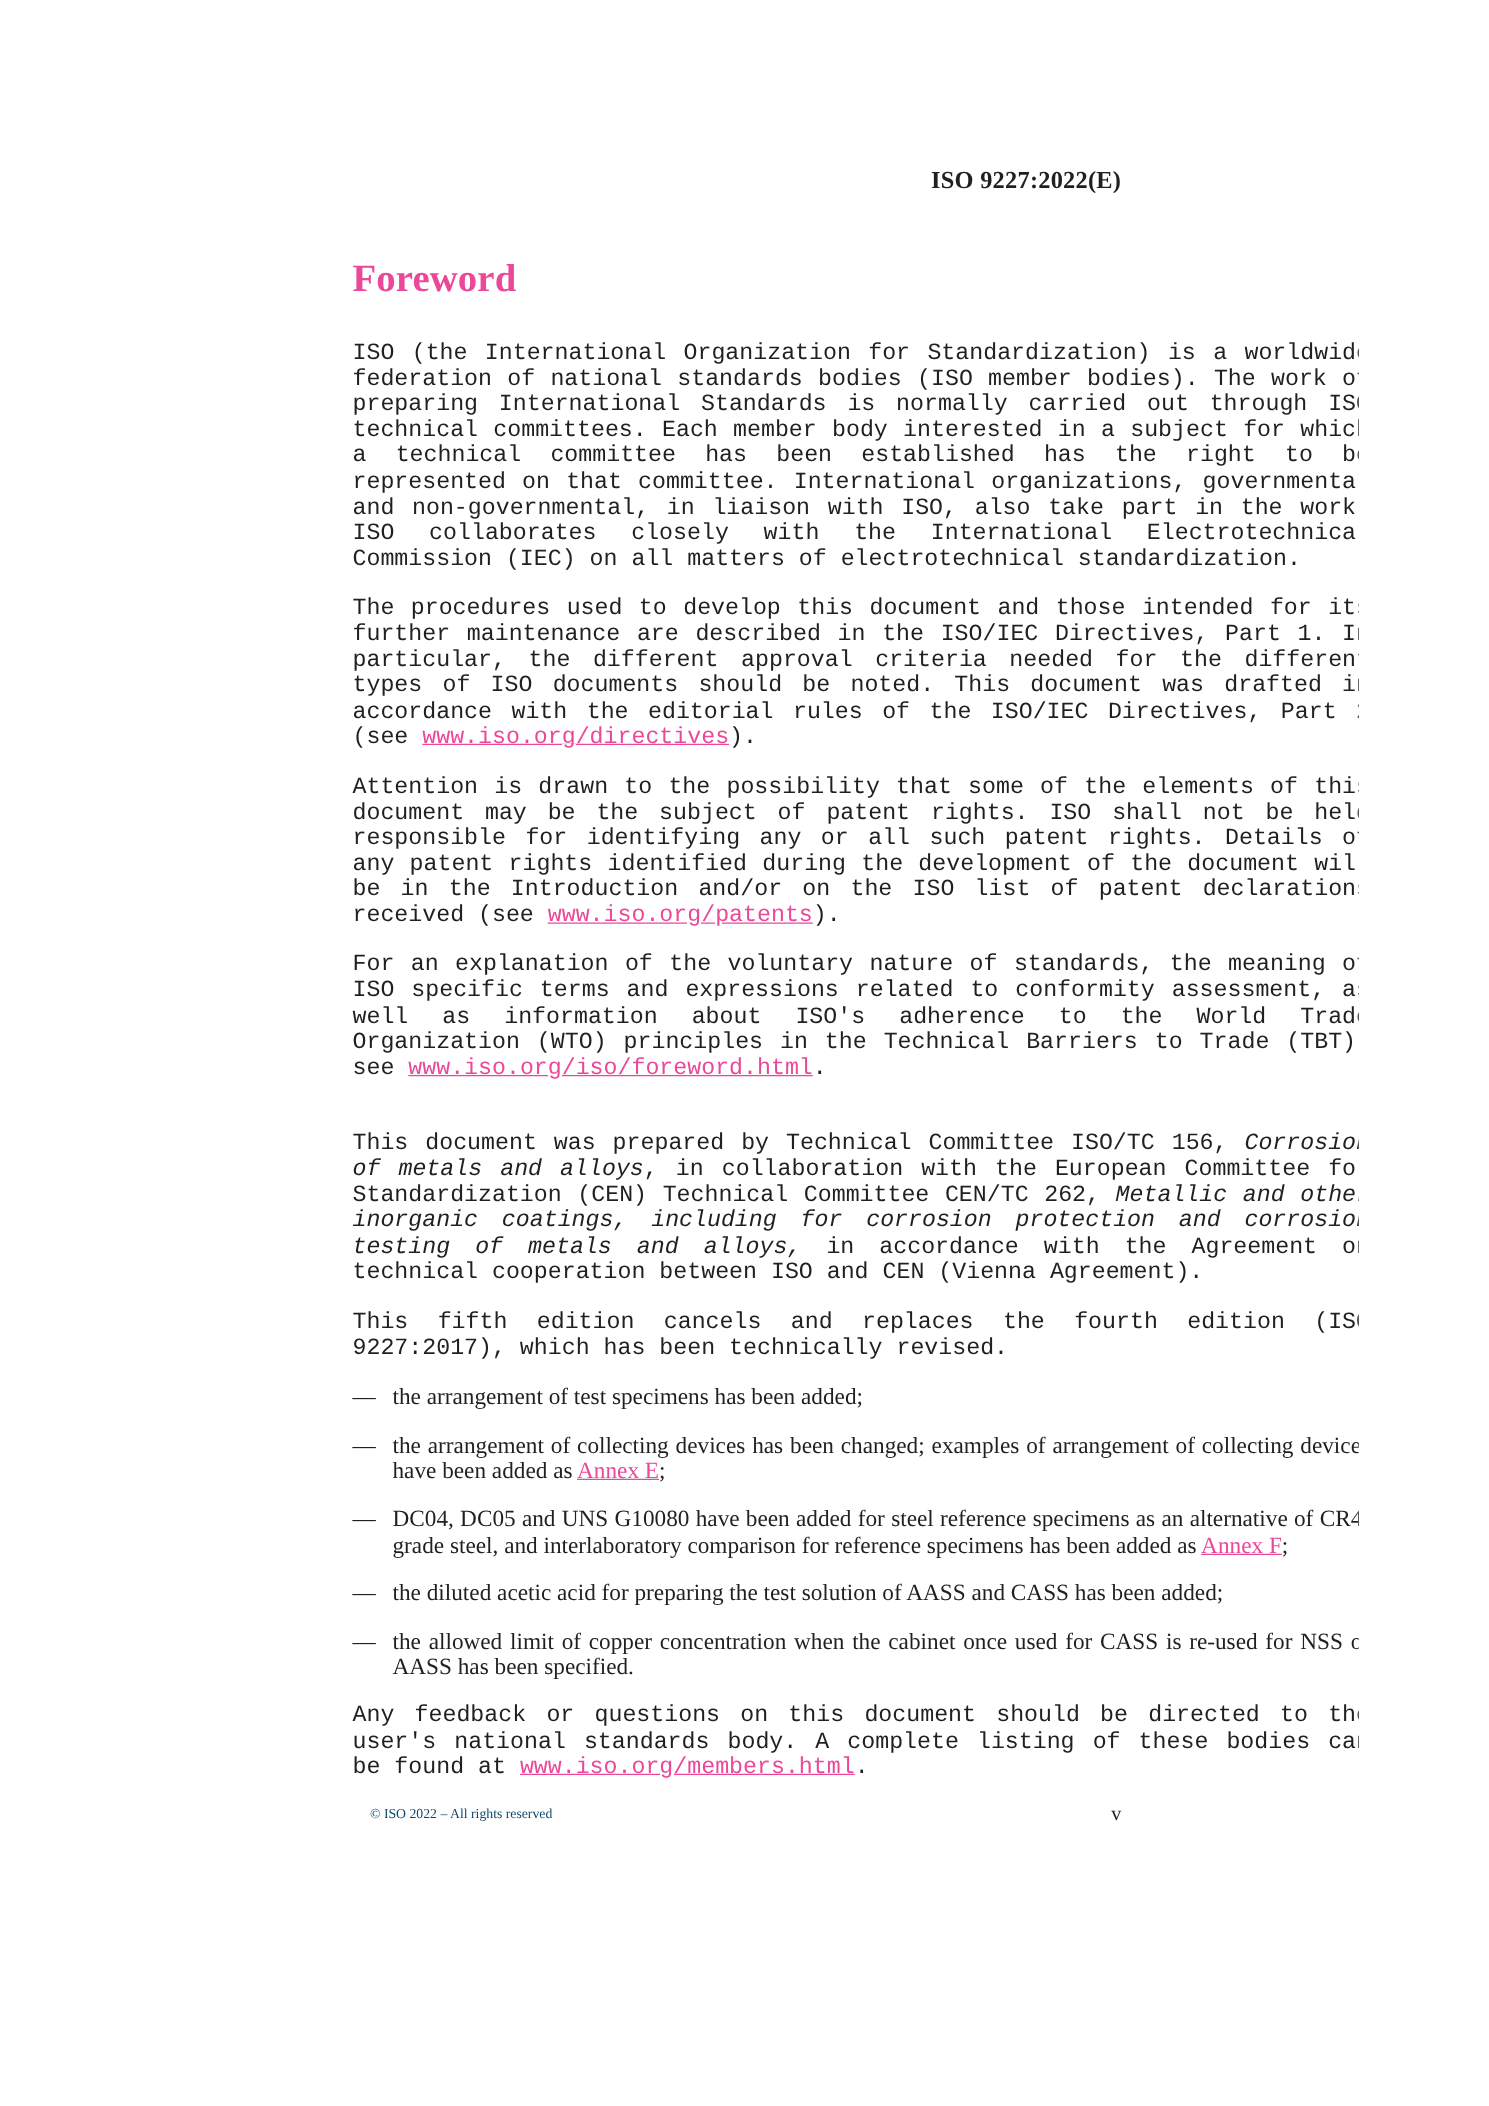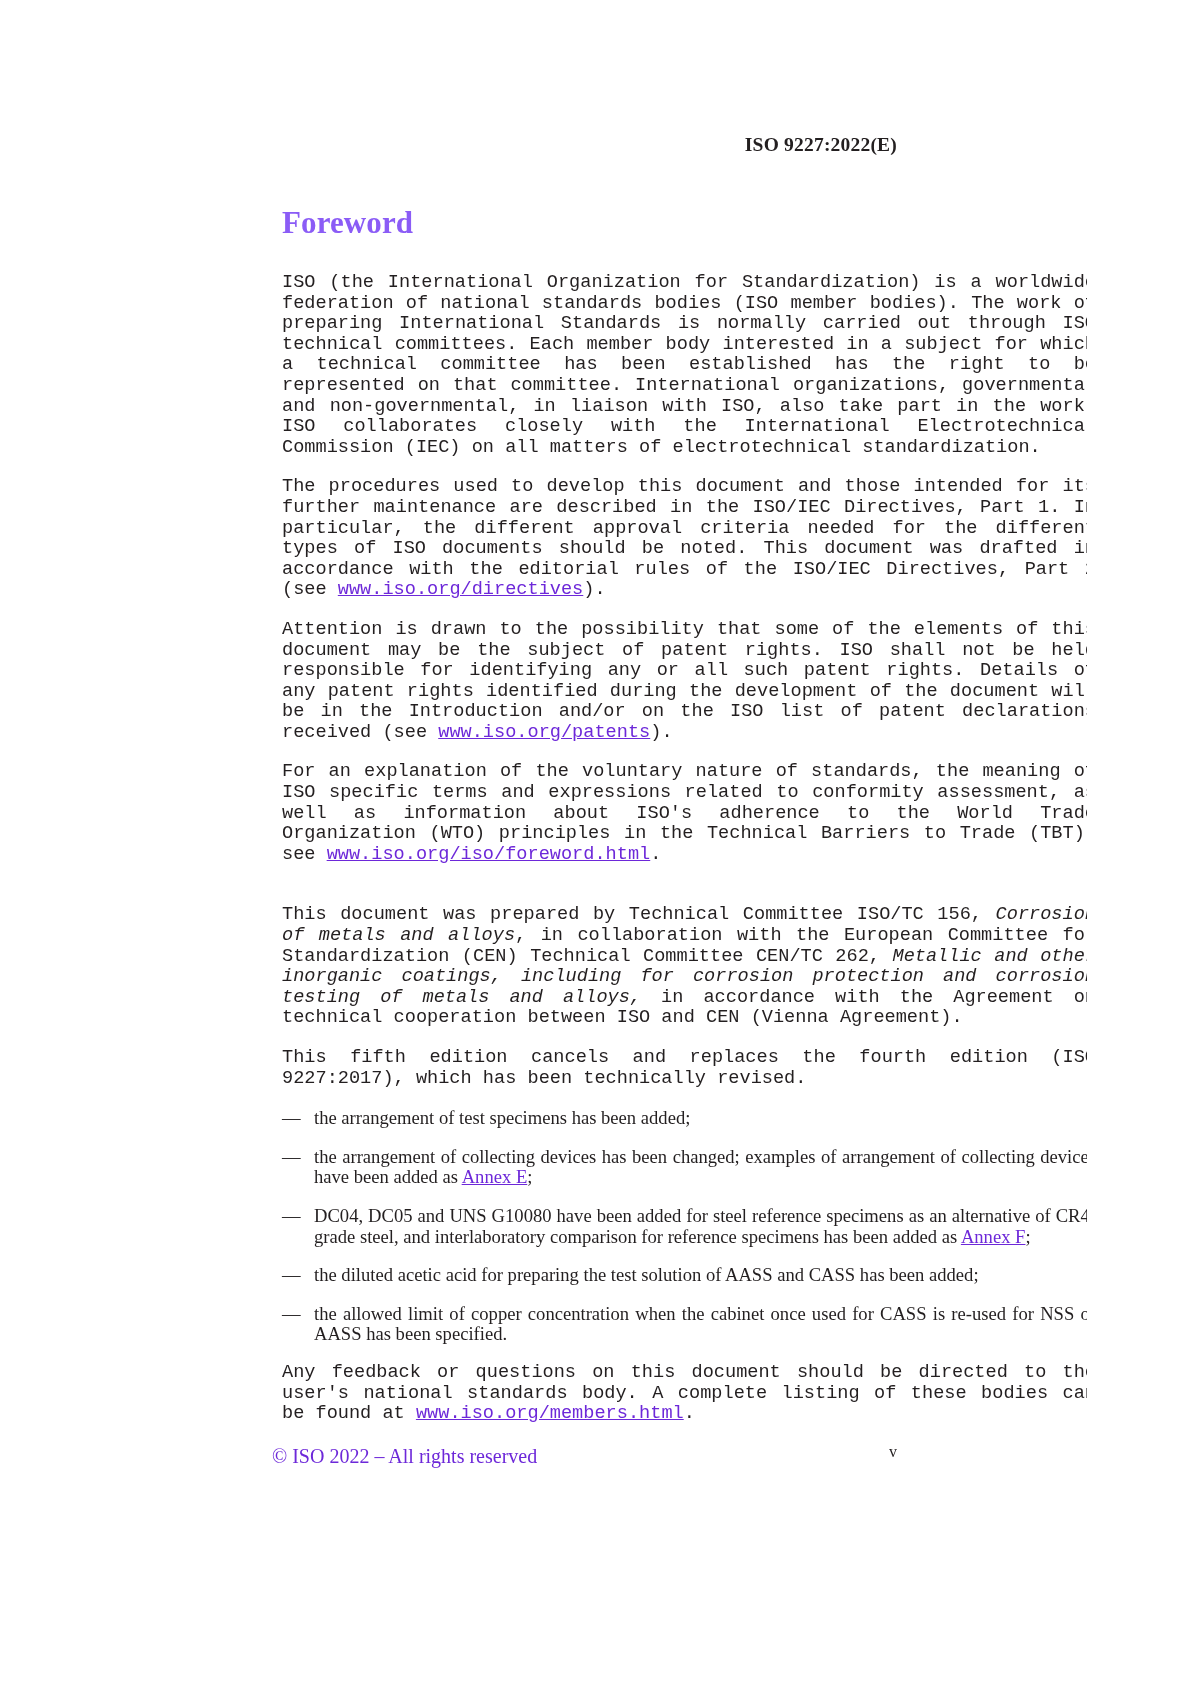--- a/index.html
+++ b/index.html
@@ -30,40 +30,40 @@
     position: absolute;
     left: 178px;
     top: 205px;
     width: 814px;
   }
   h1.title {
     font-size: 31px;
     font-weight: bold;
     margin: 0 0 32px 0;
     letter-spacing: 0.1px;
-    color: #8b5cf6;
+    color: #ec4899;
   }
   p.body {
     font-size: 18.6px;
     line-height: 20.6px;
     text-align: justify;
     text-justify: inter-word;
     margin: 0 0 19px 0;
     color: #231f20;
     hyphens: none;
     font-family: Liberation Mono, monospace;
   }
   p.gap-before {
     margin-top: 40px;
   }
   p.tight {
     margin-bottom: 18px;
   }
   a.link {
-    color: #6d28d9;
+    color: #ec4899;
     text-decoration: underline;
   }
   .ital {
     font-style: italic;
   }
   ul.dash-list {
     list-style: none;
     margin: 0 0 18px 0;
     padding: 0;
   }
@@ -77,24 +77,24 @@
     color: #231f20;
   }
   ul.dash-list li .dash {
     position: absolute;
     left: 0;
     top: 0;
     width: 20px;
   }
   .footer-left {
     position: absolute;
-    left: 168px;
+    left: 192px;
     top: 1445px;
-    font-size: 20px;
-    color: #6d28d9;
+    font-size: 11px;
+    color: #0c4a6e;
   }
   .footer-right {
     position: absolute;
     right: 190px;
     top: 1443px;
     font-size: 16px;
     color: #231f20;
   }
 </style>
 </head>

